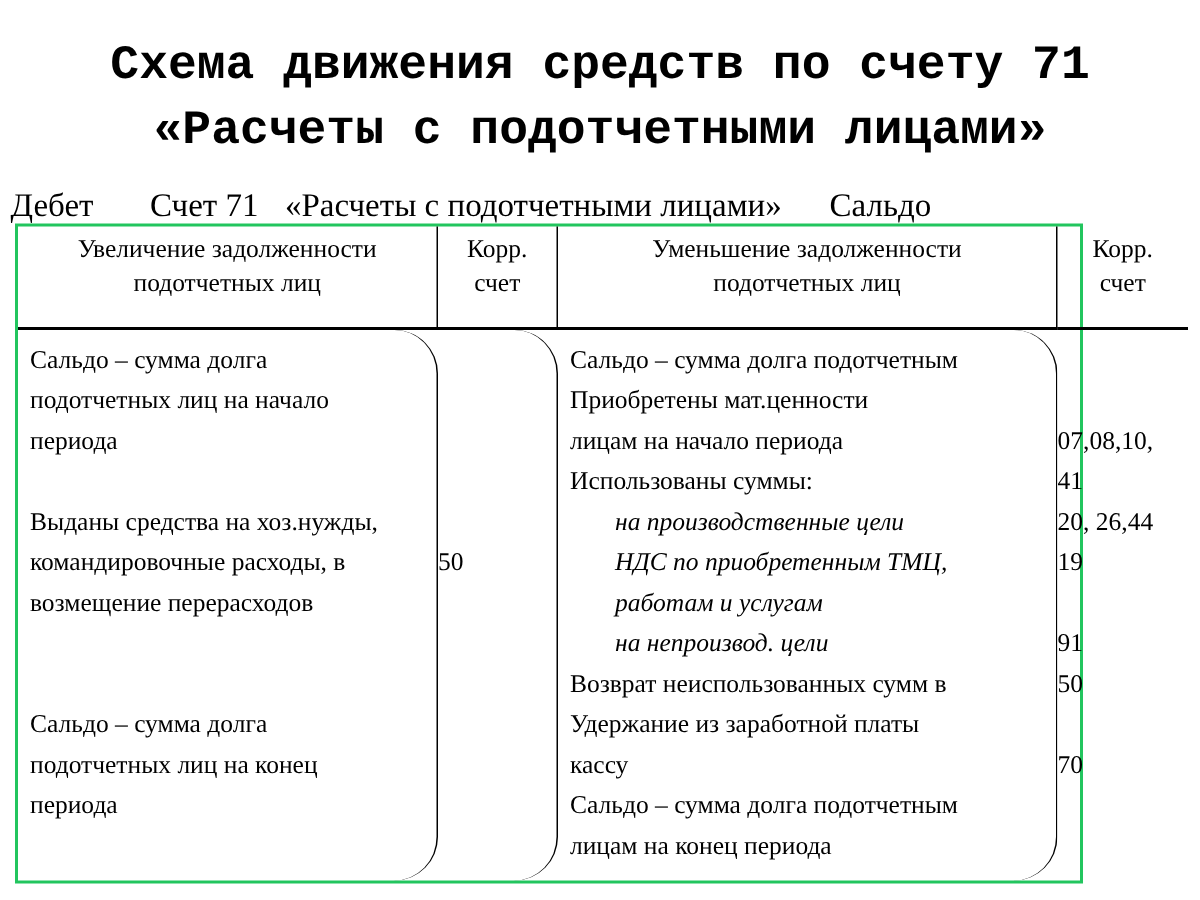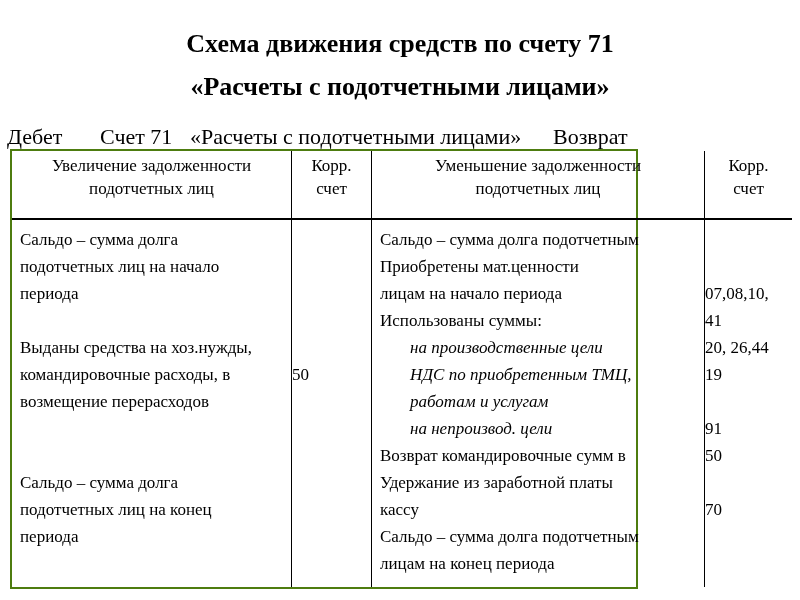--- a/index.html
+++ b/index.html
@@ -13,40 +13,41 @@
     height: 600px;
     background: #ffffff;
     color: #000000;
     font-family: "Liberation Serif", "DejaVu Serif", serif;
     overflow: hidden;
   }
   .title {
     margin: 22px auto 0 auto;
     text-align: center;
     font-weight: bold;
-    font-size: 26px;
+    font-size: 32px;
     line-height: 43px;
     letter-spacing: 0px;
+    font-family: Liberation Mono, monospace;
   }
   .acct-line {
     position: relative;
     height: 25px;
     margin-top: 16px;
     font-size: 22px;
   }
   .acct-line span { position: absolute; top: 0; white-space: nowrap; }
   .pos-debet   { left: 7px; }
   .pos-schet   { left: 100px; }
   .pos-name    { left: 190px; }
   .pos-kredit  { left: 553px; }
 
   .tbl {
     margin-left: 10px;
-    width: 628px;
-    border: 2px solid #4d7c0f;
+    width: 712px;
+    border: 2px solid #22c55e;
     display: grid;
     grid-template-columns: 280px 80px 333px 87px;
     box-sizing: border-box;
     background: #fff;
   }
   .cell {
     box-sizing: border-box;
     border-right: 1px solid #000;
     font-size: 17px;
   }
@@ -54,20 +55,21 @@
   .th {
     height: 69px;
     border-bottom: 2px solid #000;
     text-align: center;
     padding-top: 3px;
     line-height: 23px;
   }
   .td {
     height: 367px;
     padding-top: 6px;
+    border-radius: 29px;
   }
   .td.textcol { padding-left: 8px; padding-right: 2px; }
   .td.corrcol { text-align: left; }
   .ln {
     height: 27px;
     line-height: 27px;
     white-space: nowrap;
     overflow: visible;
   }
   .indent { padding-left: 30px; font-style: italic; }
@@ -79,21 +81,21 @@
 
   <div class="title">
     <div>Схема движения средств по счету 71</div>
     <div>«Расчеты с подотчетными лицами»</div>
   </div>
 
   <div class="acct-line">
     <span class="pos-debet">Дебет</span>
     <span class="pos-schet">Счет 71</span>
     <span class="pos-name">«Расчеты с подотчетными лицами»</span>
-    <span class="pos-kredit">Возврат</span>
+    <span class="pos-kredit">Сальдо</span>
   </div>
 
   <div class="tbl">
 
     <div class="cell th">
       <div>Увеличение задолженности</div>
       <div>подотчетных лиц</div>
     </div>
     <div class="cell th">
       <div>Корр.</div>
@@ -140,21 +142,21 @@
 
     <div class="cell td textcol">
       <div class="ln">Сальдо – сумма долга подотчетным</div>
       <div class="ln">Приобретены мат.ценности</div>
       <div class="ln">лицам на начало периода</div>
       <div class="ln">Использованы суммы:</div>
       <div class="ln indent">на производственные цели</div>
       <div class="ln indent">НДС по приобретенным ТМЦ,</div>
       <div class="ln indent">работам и услугам</div>
       <div class="ln indent">на непроизвод. цели</div>
-      <div class="ln">Возврат командировочные сумм в</div>
+      <div class="ln">Возврат неиспользованных сумм в</div>
       <div class="ln">Удержание из заработной платы</div>
       <div class="ln">кассу</div>
       <div class="ln">Сальдо – сумма долга подотчетным</div>
       <div class="ln">лицам на конец периода</div>
     </div>
 
     <div class="cell td corrcol last">
       <div class="ln"></div>
       <div class="ln"></div>
       <div class="ln">07,08,10,</div>

